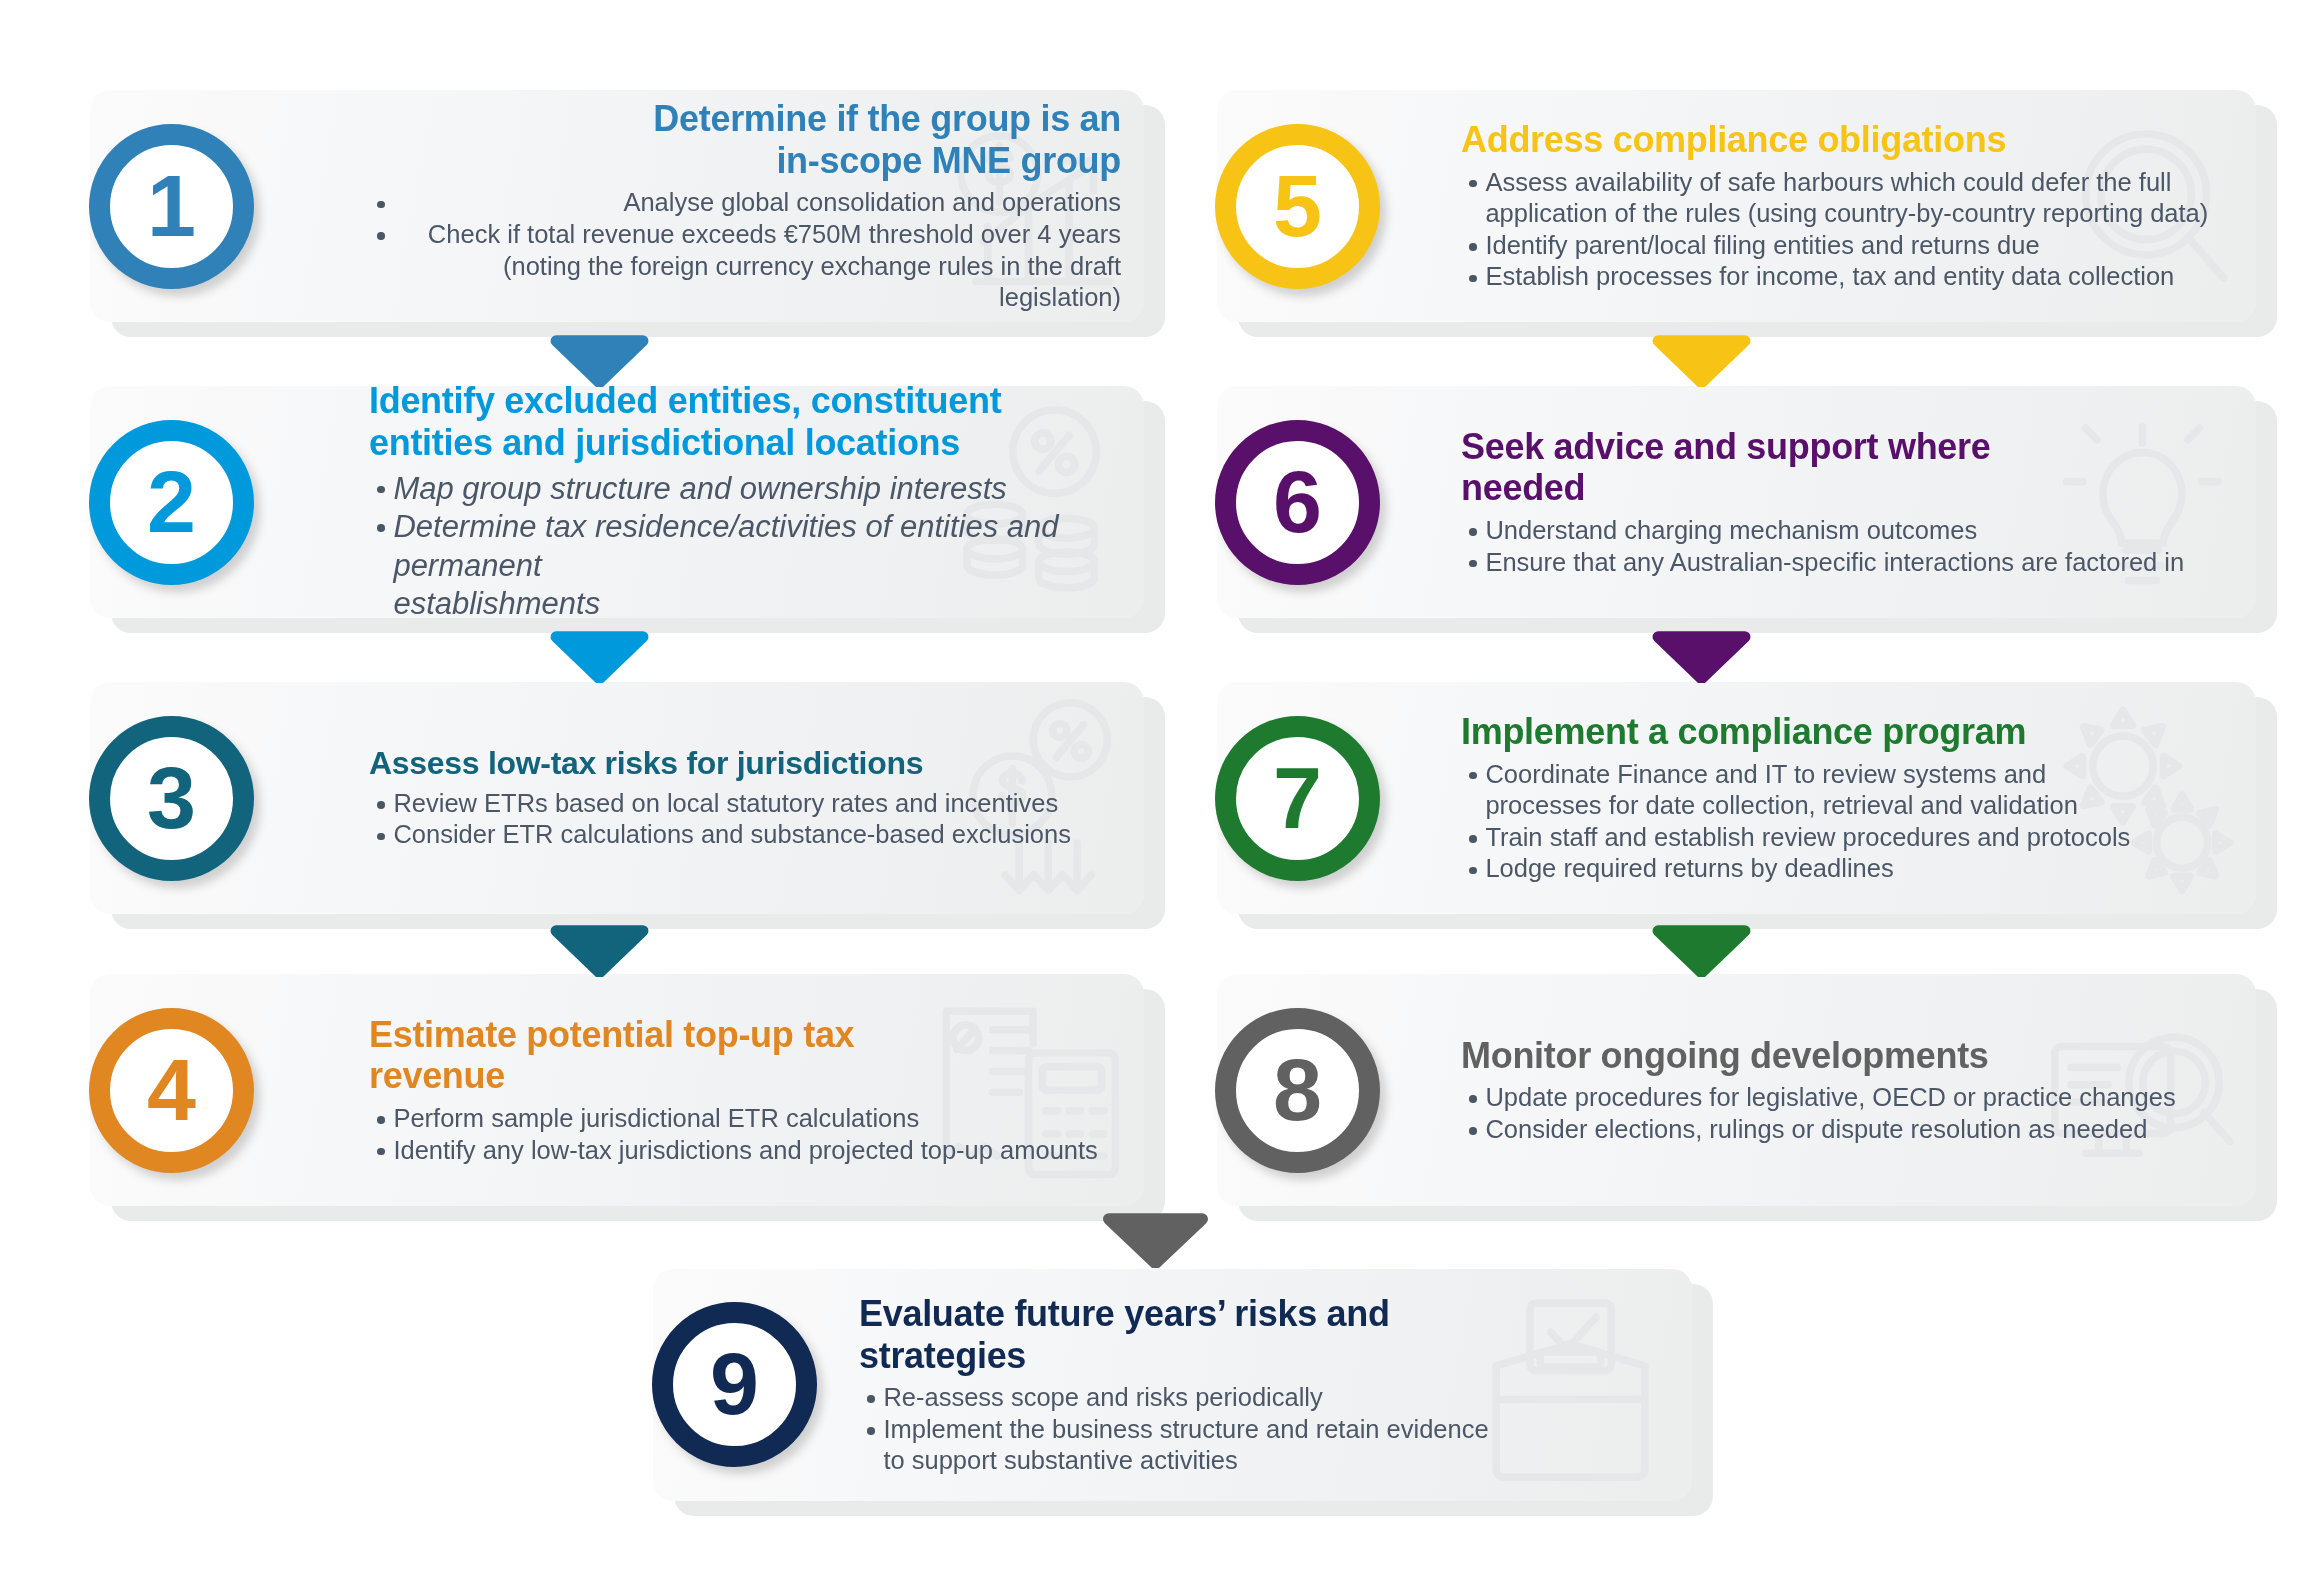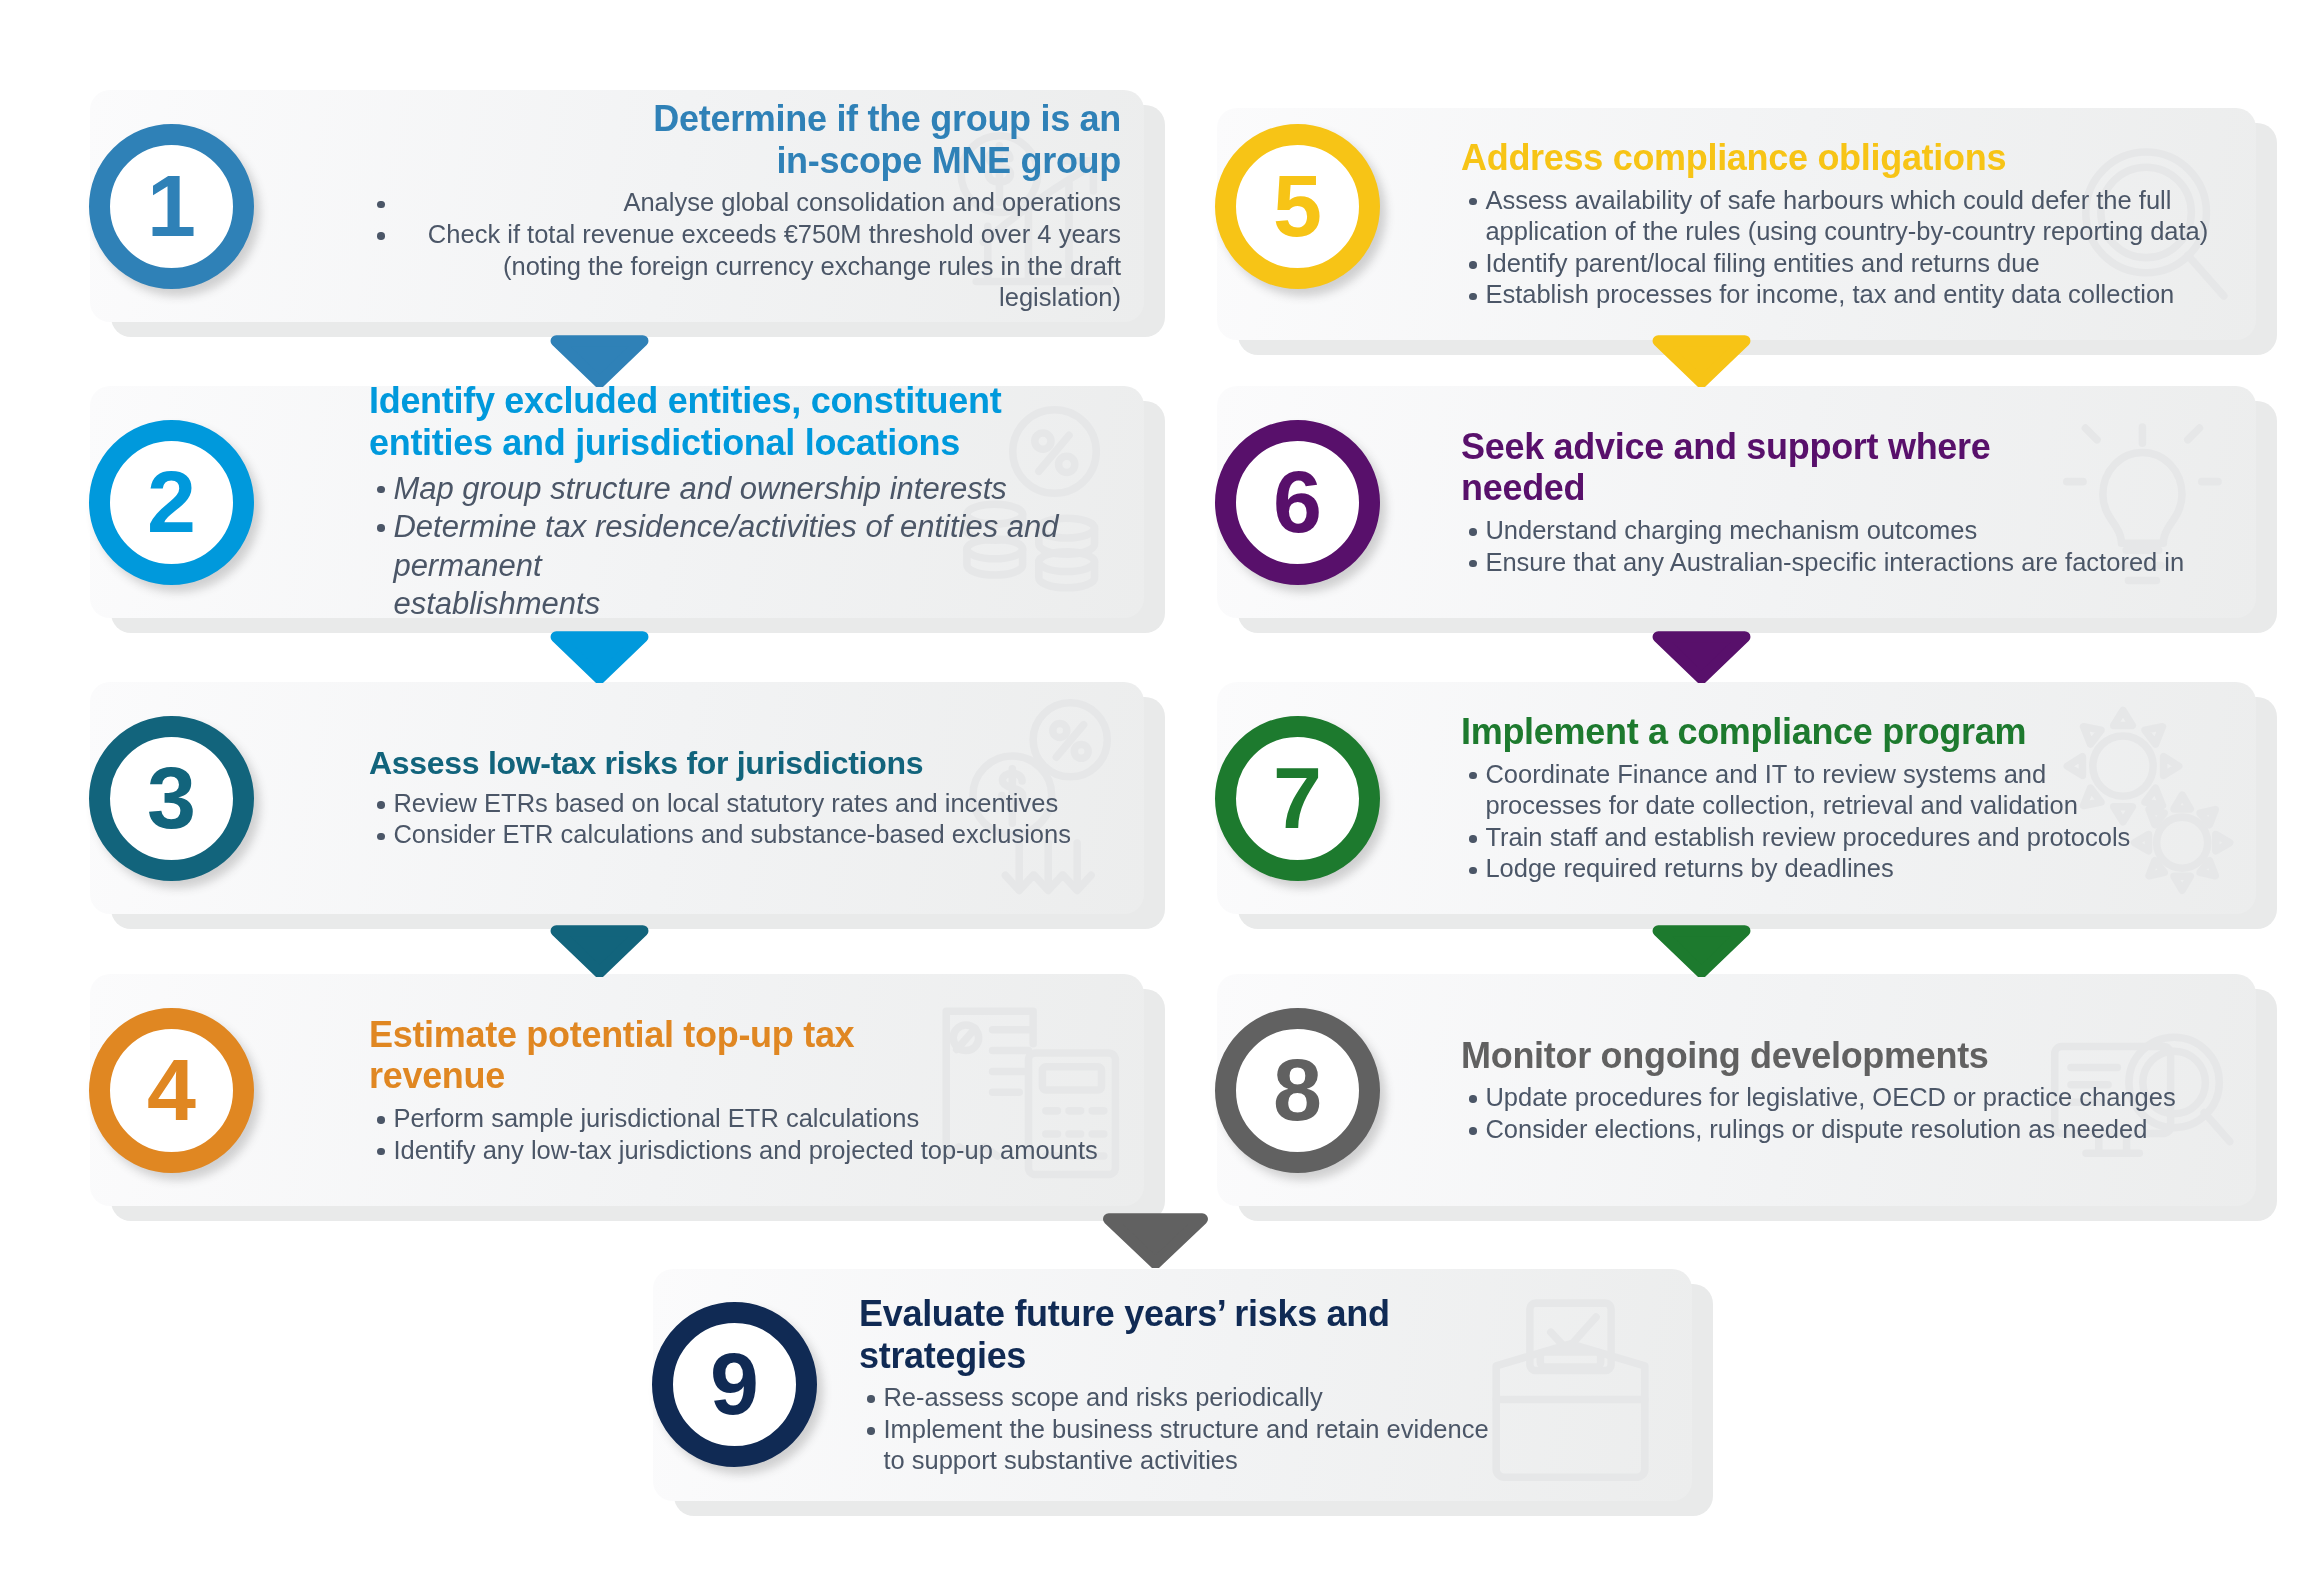--- a/index.html
+++ b/index.html
@@ -237,21 +237,21 @@
           <ul class="bullets" style="font-size: 25.5px;">
             <li>Perform sample jurisdictional ETR calculations</li>
             <li>Identify any low-tax jurisdictions and projected top-up amounts</li>
           </ul>
         </div>
       </div>
     </div>
     <div class="num-circle" style="left: 89px; top: 1008px; width: 165px; height: 165px; border: 21px solid rgb(224, 135, 34);">
       <span style="color: rgb(224, 135, 34); font-size: 88px;">4</span>
     </div>
-    <div class="step" style="left: 1217px; top: 108px; width: 1039px; height: 232px;">
+    <div class="step" style="left: 1217px; top: 90px; width: 1039px; height: 232px;">
       <div class="card-shadow"></div>
       <div class="card">
         <div class="watermark">
           <svg width="180" height="174" viewBox="0 0 310 300" fill="none" stroke="#e6e7e8" stroke-width="13" stroke-linecap="round" stroke-linejoin="round">
             <circle cx="150" cy="130" r="104"></circle>
             <circle cx="150" cy="130" r="78"></circle>
             <path d="M222 204l62 70"></path>
           </svg>
         </div>
         <div class="card-body" style="left: 244px;">

